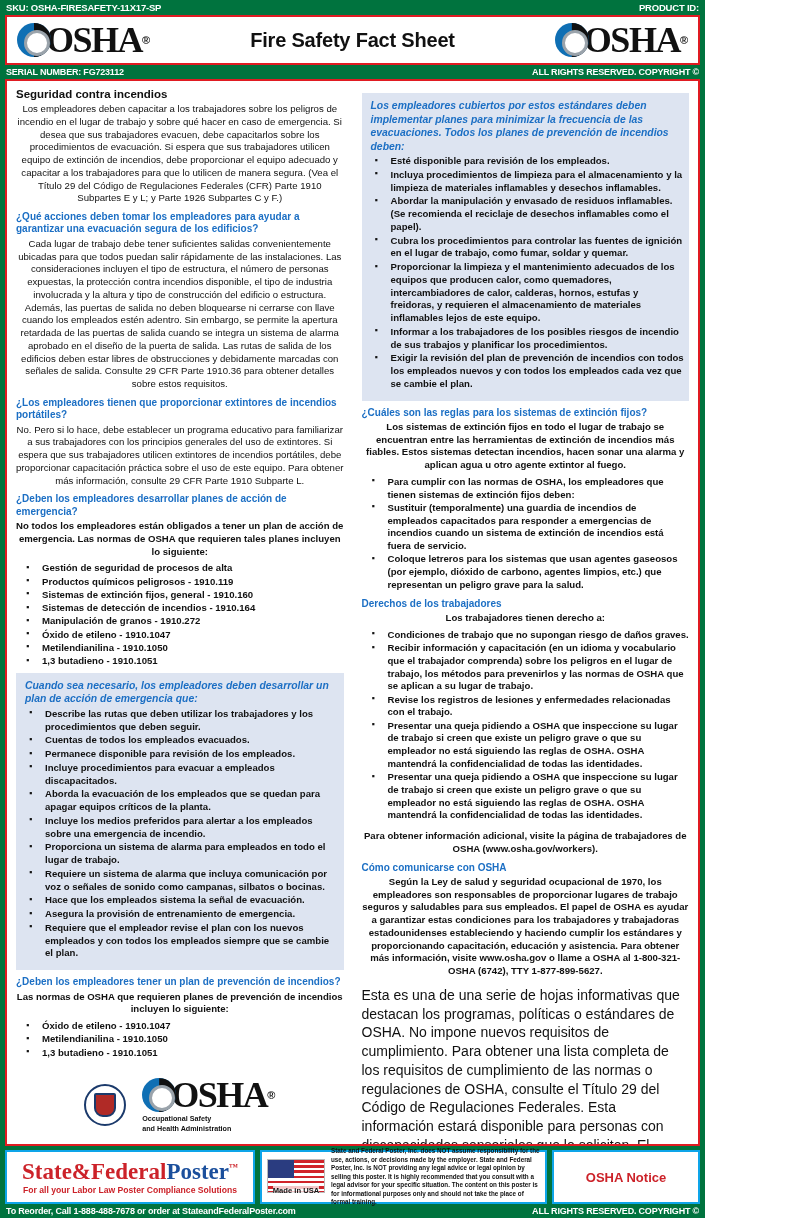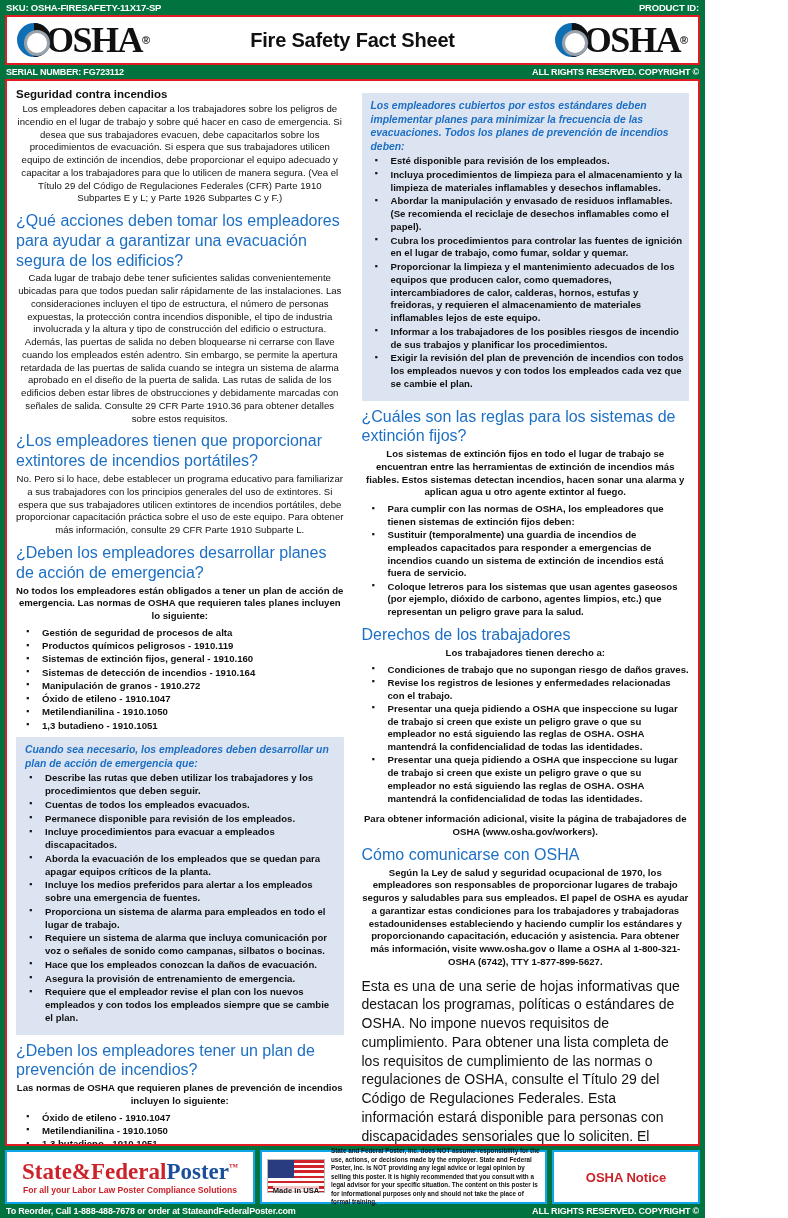--- a/index.html
+++ b/index.html
@@ -119,22 +119,22 @@
   }
   .col-left { border-right: 0; }
 
   h2.sect-black {
     font-size: 11.5px;
     font-weight: bold;
     color: #111111;
     margin-bottom: 3px;
   }
   h2.sect-blue {
-    font-size: 16px;
-    font-weight: normal;
+    font-size: 10px;
+    font-weight: bold;
     color: #1c6fc4;
     margin: 6px 0 2px 0;
     line-height: 1.24;
   }
   p.body {
     font-size: 9.6px;
     color: #111111;
     line-height: 1.33;
     margin-bottom: 4px;
     text-align: center;
@@ -365,24 +365,24 @@
       </ul>
 
       <div class="callout">
         <div class="callout-title">Cuando sea necesario, los empleadores deben desarrollar un plan de acción de emergencia que:</div>
         <ul class="bullets">
           <li>Describe las rutas que deben utilizar los trabajadores y los procedimientos que deben seguir.</li>
           <li>Cuentas de todos los empleados evacuados.</li>
           <li>Permanece disponible para revisión de los empleados.</li>
           <li>Incluye procedimientos para evacuar a empleados discapacitados.</li>
           <li>Aborda la evacuación de los empleados que se quedan para apagar equipos críticos de la planta.</li>
-          <li>Incluye los medios preferidos para alertar a los empleados sobre una emergencia de fuentes.</li>
+          <li>Incluye los medios preferidos para alertar a los empleados sobre una emergencia de incendio.</li>
           <li>Proporciona un sistema de alarma para empleados en todo el lugar de trabajo.</li>
           <li>Requiere un sistema de alarma que incluya comunicación por voz o señales de sonido como campanas, silbatos o bocinas.</li>
-          <li>Hace que los empleados conozcan la daños de evacuación.</li>
+          <li>Hace que los empleados sistema la señal de evacuación.</li>
           <li>Asegura la provisión de entrenamiento de emergencia.</li>
           <li>Requiere que el empleador revise el plan con los nuevos empleados y con todos los empleados siempre que se cambie el plan.</li>
         </ul>
       </div>
 
       <h2 class="sect-blue">¿Deben los empleadores tener un plan de prevención de incendios?</h2>
       <p class="body body-bold">Las normas de OSHA que requieren planes de prevención de incendios incluyen lo siguiente:</p>
       <ul class="bullets">
         <li>Óxido de etileno - 1910.1047</li>
         <li>Metilendianilina - 1910.1050</li>
@@ -423,20 +423,21 @@
       <ul class="bullets">
         <li>Para cumplir con las normas de OSHA, los empleadores que tienen sistemas de extinción fijos deben:</li>
         <li>Sustituir (temporalmente) una guardia de incendios de empleados capacitados para responder a emergencias de incendios cuando un sistema de extinción de incendios está fuera de servicio.</li>
         <li>Coloque letreros para los sistemas que usan agentes gaseosos (por ejemplo, dióxido de carbono, agentes limpios, etc.) que representan un peligro grave para la salud.</li>
       </ul>
 
       <h2 class="sect-blue">Derechos de los trabajadores</h2>
       <p class="body body-bold">Los trabajadores tienen derecho a:</p>
       <ul class="bullets">
         <li>Condiciones de trabajo que no supongan riesgo de daños graves.</li>
+        <li>Recibir información y capacitación (en un idioma y vocabulario que el trabajador comprenda) sobre los peligros en el lugar de trabajo, los métodos para prevenirlos y las normas de OSHA que se aplican a su lugar de trabajo.</li>
         <li>Revise los registros de lesiones y enfermedades relacionadas con el trabajo.</li>
         <li>Presentar una queja pidiendo a OSHA que inspeccione su lugar de trabajo si creen que existe un peligro grave o que su empleador no está siguiendo las reglas de OSHA. OSHA mantendrá la confidencialidad de todas las identidades.</li>
         <li>Presentar una queja pidiendo a OSHA que inspeccione su lugar de trabajo si creen que existe un peligro grave o que su empleador no está siguiendo las reglas de OSHA. OSHA mantendrá la confidencialidad de todas las identidades.</li>
       </ul>
 
       <p class="body body-bold" style="margin-top:8px;">Para obtener información adicional, visite la página de trabajadores de OSHA (www.osha.gov/workers).</p>
 
       <h2 class="sect-blue">Cómo comunicarse con OSHA</h2>
       <p class="body body-bold">Según la Ley de salud y seguridad ocupacional de 1970, los empleadores son responsables de proporcionar lugares de trabajo seguros y saludables para sus empleados. El papel de OSHA es ayudar a garantizar estas condiciones para los trabajadores y trabajadoras estadounidenses estableciendo y haciendo cumplir los estándares y proporcionando capacitación, educación y asistencia. Para obtener más información, visite www.osha.gov o llame a OSHA al 1-800-321-OSHA (6742), TTY 1-877-899-5627.</p>
 

